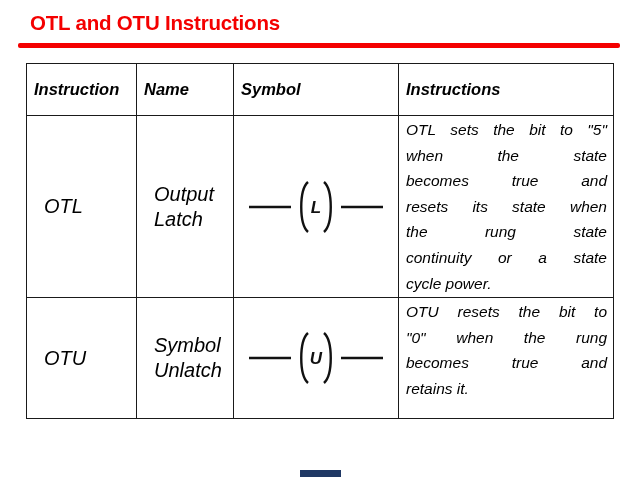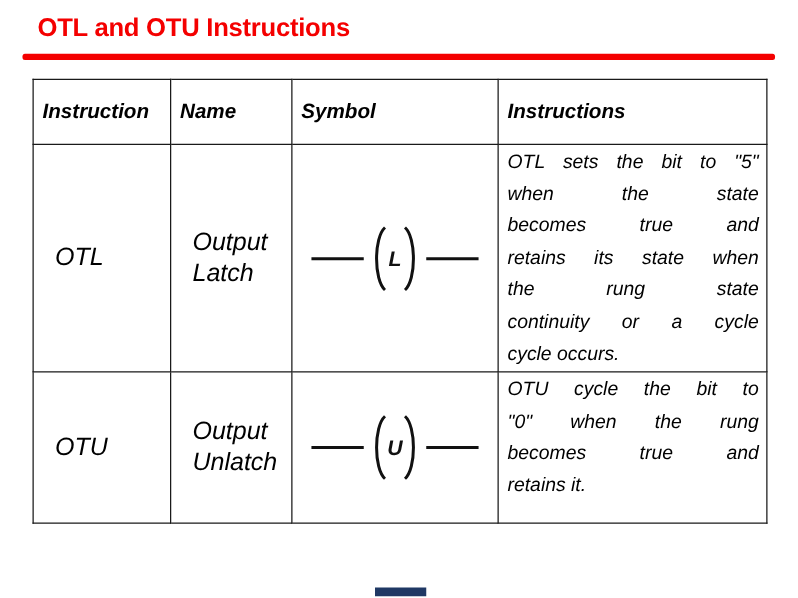--- a/index.html
+++ b/index.html
@@ -120,40 +120,40 @@
             <path d="M59,4 C50,12 50,46 59,54"></path>
             <path d="M75,4 C84,12 84,46 75,54"></path>
             <line x1="92" y1="29" x2="134" y2="29"></line>
             <text class="coil-letter" x="67" y="35" text-anchor="middle">L</text>
           </svg>
         </td>
         <td class="cell-description">
             <div class="jline">OTL sets the bit to "5"</div>
             <div class="jline">when the state</div>
             <div class="jline">becomes true and</div>
-            <div class="jline">retains its state when</div>
+            <div class="jline">resets its state when</div>
             <div class="jline">the rung state</div>
-            <div class="jline">continuity or a cycle</div>
-            <div class="jline last">cycle occurs.</div>
+            <div class="jline">continuity or a state</div>
+            <div class="jline last">cycle power.</div>
           </td>
       </tr>
       <tr class="row-otu">
         <td class="cell-instruction">OTU</td>
-        <td class="cell-name">Output Unlatch</td>
+        <td class="cell-name">Symbol Unlatch</td>
         <td class="cell-symbol">
           <svg class="coil-svg" width="134" height="58" viewBox="0 0 134 58">
             <line x1="0" y1="29" x2="42" y2="29"></line>
             <path d="M59,4 C50,12 50,46 59,54"></path>
             <path d="M75,4 C84,12 84,46 75,54"></path>
             <line x1="92" y1="29" x2="134" y2="29"></line>
             <text class="coil-letter" x="67" y="35" text-anchor="middle">U</text>
           </svg>
         </td>
         <td class="cell-description">
-            <div class="jline">OTU cycle the bit to</div>
+            <div class="jline">OTU resets the bit to</div>
             <div class="jline">"0" when the rung</div>
             <div class="jline">becomes true and</div>
             <div class="jline last">retains it.</div>
           </td>
       </tr>
     </tbody>
   </table>
 
   <div class="slide-footer-bar" style="background: rgb(31, 56, 100);"></div>
 

